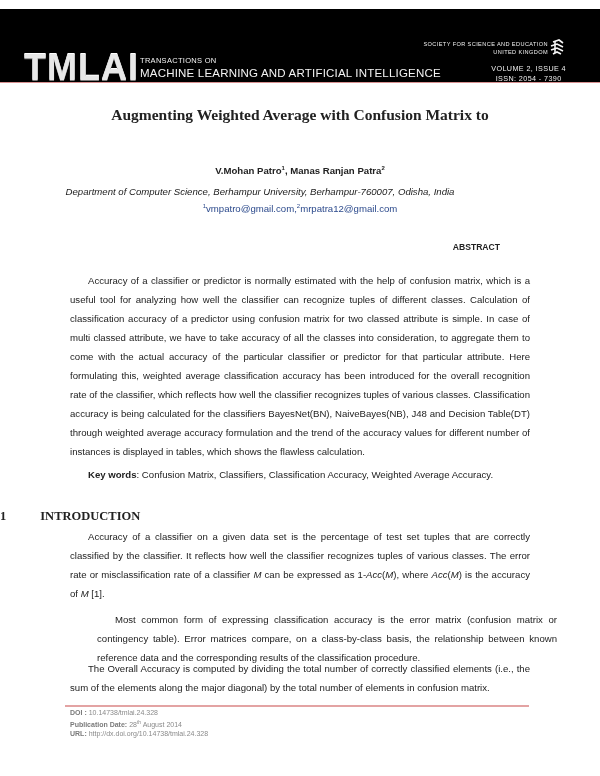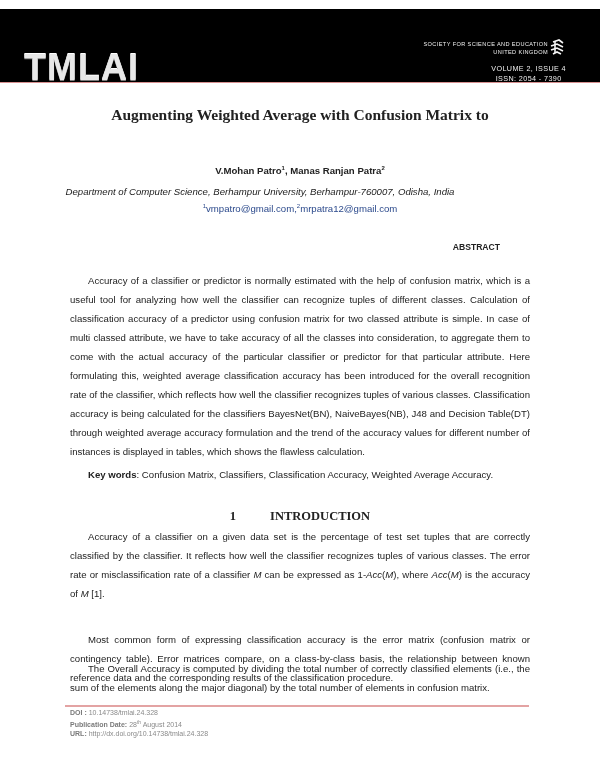--- a/index.html
+++ b/index.html
@@ -15,32 +15,36 @@
   .title { position: absolute; left: 60px; width: 480px; top: 104px; text-align: center; font-family: "Liberation Serif", "DejaVu Serif", serif; font-weight: bold; font-size: 15.5px; line-height: 21px; color: #222; }
   .authors { position: absolute; left: 0; width: 600px; top: 165px; text-align: center; font-weight: bold; font-size: 9.6px; color: #222; }
   .authors sup { font-size: 6px; }
   .affil { position: absolute; left: 0; width: 520px; top: 186px; text-align: center; font-style: italic; font-size: 9.6px; color: #222; }
   .emails { position: absolute; left: 0; width: 600px; top: 203px; text-align: center; font-size: 9.6px; color: #2c4a8c; }
   .emails sup { font-size: 6px; }
   .abstract-h { position: absolute; left: 0; width: 500px; top: 242px; text-align: right; font-weight: bold; font-size: 8.6px; color: #222; }
   .para { position: absolute; left: 70px; width: 460px; font-size: 9.6px; line-height: 19px; text-align: justify; color: #222; }
   .para .ind { display: inline-block; width: 18px; }
   .kw { position: absolute; left: 70px; width: 460px; top: 465px; font-size: 9.6px; line-height: 19px; text-align: justify; color: #222; }
-  .section { position: absolute; left: 0; width: 600px; top: 509px; text-align: center; font-family: "Liberation Serif", "DejaVu Serif", serif; font-weight: bold; font-size: 12.5px; color: #222; }
+  .section { position: absolute; left: 0; width: 600px; top: 509px; text-align: left; font-family: "Liberation Serif", "DejaVu Serif", serif; font-weight: bold; font-size: 12.5px; color: #222; }
   .section .num { display: inline-block; margin-right: 34px; }
   .footer-line { position: absolute; left: 65px; top: 705px; width: 464px; height: 2px; background: #e3a3a3; }
   .footer { position: absolute; left: 70px; top: 708px; font-size: 7px; line-height: 9.5px; color: #8a8a8a; }
   .footer b { color: #7a7a7a; }
   i { font-style: italic; }
 </style>
 </head>
 <body>
 
 <div class="banner">
   <div class="logo">TMLAI</div>
+  <div class="journal">
+    <div class="l1">TRANSACTIONS ON</div>
+    <div class="l2">MACHINE LEARNING AND ARTIFICIAL INTELLIGENCE</div>
+  </div>
   <div class="society">
     <div>Society for Science and Education</div>
     <div>United Kingdom</div>
   </div>
   <svg class="soc-icon" viewBox="0 0 16 16">
     <g fill="none" stroke="#f5f5f5" stroke-width="1.6">
       <path d="M4 3 L10 1 L14 4"></path>
       <path d="M2 7 L8 5 L14 8"></path>
       <path d="M2 11 L8 9 L14 12"></path>
       <path d="M4 15 L8 13 L12 15"></path>
@@ -66,21 +70,21 @@
 <div class="abstract-h">ABSTRACT</div>
 
 <div class="para" style="top:271px;"><span class="ind"></span><span>Accuracy of a classifier or predictor is normally estimated with the help of confusion matrix, which is a useful tool for analyzing how well the classifier can recognize tuples of different classes. Calculation of classification accuracy of a predictor using confusion matrix for two classed attribute is simple. In case of multi classed attribute, we have to take accuracy of all the classes into consideration, to aggregate them to come with the actual accuracy of the particular classifier or predictor for that particular attribute. Here formulating this, weighted average classification accuracy has been introduced for the overall recognition rate of the classifier, which reflects how well the classifier recognizes tuples of various classes. Classification accuracy is being calculated for the classifiers BayesNet(BN), NaiveBayes(NB), J48 and Decision Table(DT) through weighted average accuracy formulation and the trend of the accuracy values for different number of instances is displayed in tables, which shows the flawless calculation.</span></div>
 
 <div class="kw"><span class="ind" style="display:inline-block;width:18px;"></span><b>Key words</b><span>: Confusion Matrix, Classifiers, Classification Accuracy, Weighted Average Accuracy.</span></div>
 
 <div class="section"><span class="num">1</span><span>INTRODUCTION</span></div>
 
 <div class="para" style="top:527px;"><span class="ind"></span><span>Accuracy of a classifier on a given data set is the percentage of test set tuples that are correctly classified by the classifier. It reflects how well the classifier recognizes tuples of various classes. The error rate or misclassification rate of a classifier </span><i>M</i><span> can be expressed as 1-</span><i>Acc</i><span>(</span><i>M</i><span>), where </span><i>Acc</i><span>(</span><i>M</i><span>) is the accuracy of </span><i>M</i><span> [1].</span></div>
 
-<div class="para" style="top:630px;"><span class="ind"></span><span>Most common form of expressing classification accuracy is the error matrix (confusion matrix or contingency table). Error matrices compare, on a class-by-class basis, the relationship between known reference data and the corresponding results of the classification procedure.</span></div>
+<div class="para" style="top:610px;margin-left:27px;"><span class="ind"></span><span>Most common form of expressing classification accuracy is the error matrix (confusion matrix or contingency table). Error matrices compare, on a class-by-class basis, the relationship between known reference data and the corresponding results of the classification procedure.</span></div>
 
 <div class="para" style="top:659px;"><span class="ind"></span><span>The Overall Accuracy is computed by dividing the total number of correctly classified elements (i.e., the sum of the elements along the major diagonal) by the total number of elements in confusion matrix.</span></div>
 
 <div class="footer-line"></div>
 <div class="footer">
   <div><b>DOI :</b><span> 10.14738/tmlai.24.328</span></div>
   <div><b>Publication Date:</b><span> 28</span><sup style="font-size:5px;">th</sup><span> August 2014</span></div>
   <div><b>URL:</b><span> http://dx.doi.org/10.14738/tmlai.24.328</span></div>
 </div>
 

